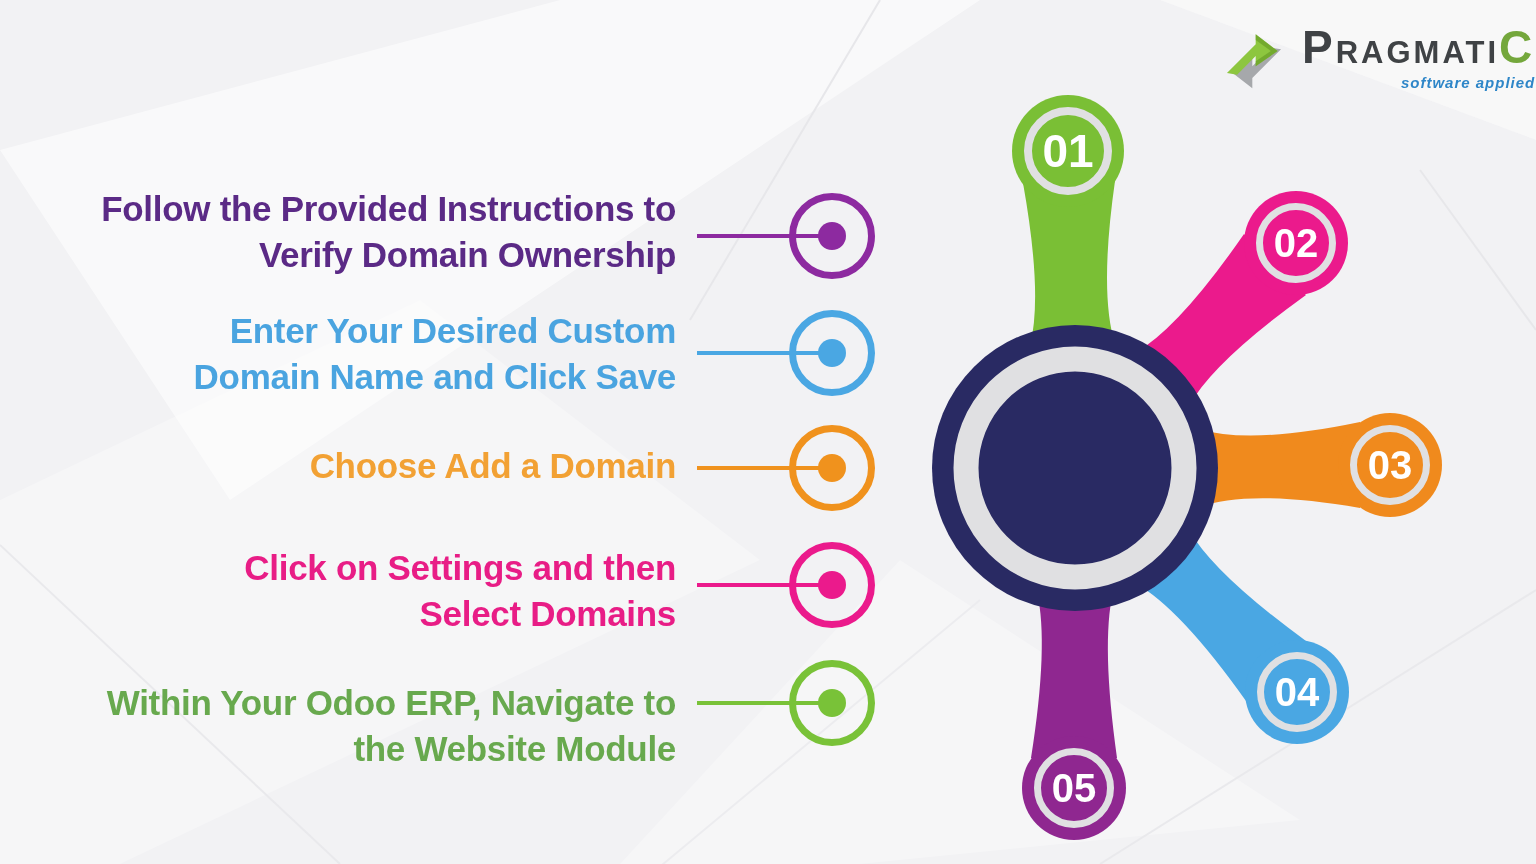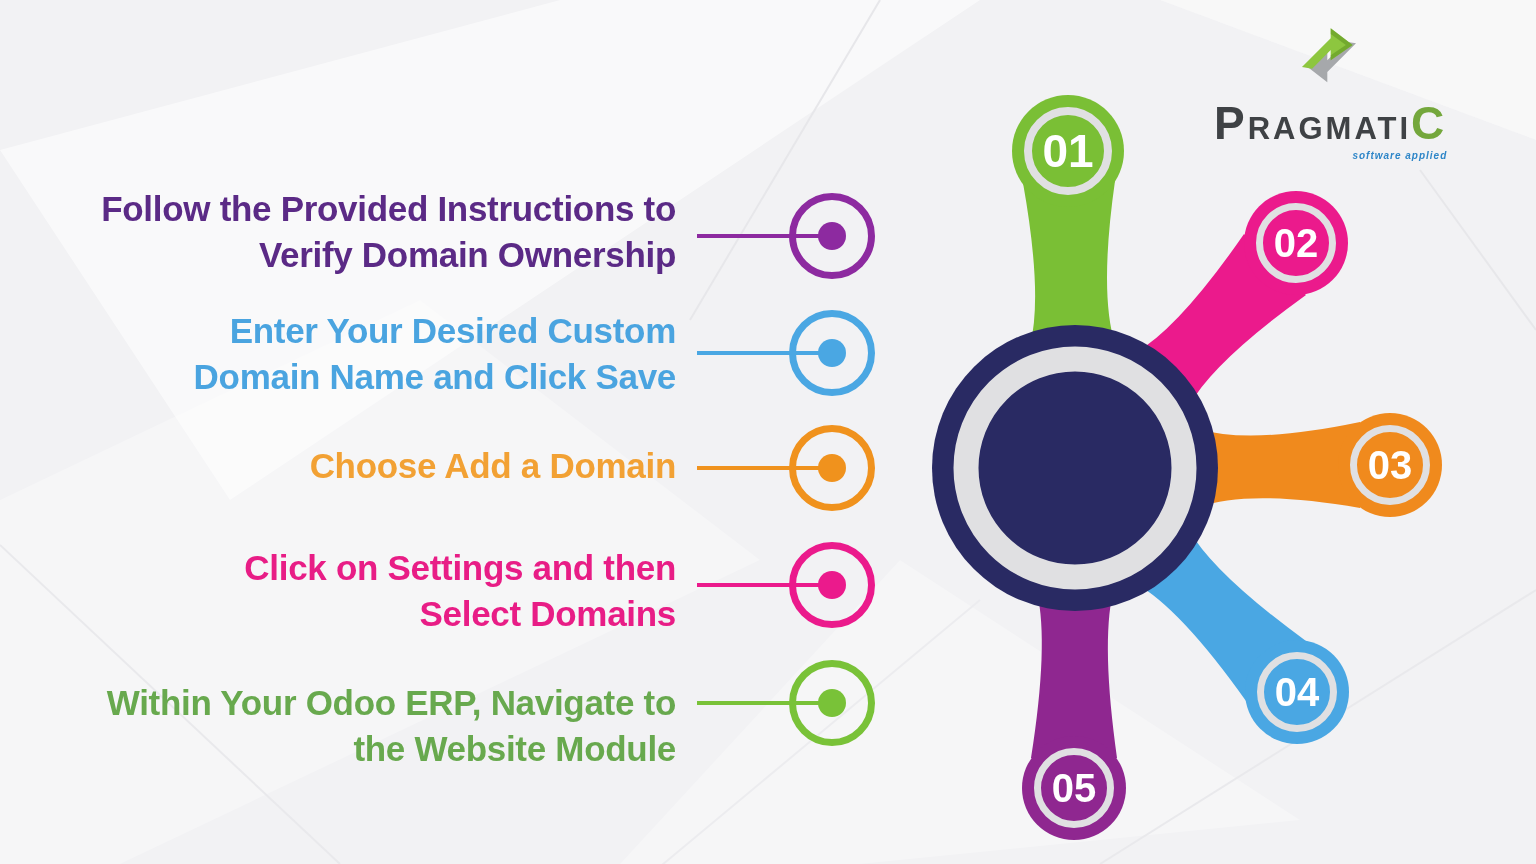--- a/index.html
+++ b/index.html
@@ -2,29 +2,29 @@
 <html><head>
 <meta charset="utf-8">
 <style>
   html,body{margin:0;padding:0;background:#dddde0;}
   .canvas{
     position:relative;width:1536px;height:864px;overflow:hidden;
     background:#f2f2f4;font-family:"Liberation Sans",sans-serif;
   }
   .bg-svg,.diagram-svg{position:absolute;left:0;top:0;width:1536px;height:864px;}
   
-  .brand{position:absolute;top:12px;left:1210px;display:flex;align-items:center;flex-direction:column;}
+  .brand{position:absolute;top:18px;left:1210px;display:flex;align-items:flex-start;}
   .brand-icon{width:88px;height:76px;margin-top:6px;}
   .brand-txt{display:flex;flex-direction:column;align-items:flex-end;margin-left:4px;}
   .brand-name{
     font-weight:700;font-size:31px;letter-spacing:3px;line-height:58px;
     white-space:nowrap;
   }
   .brand-name .cap{font-size:46px;}
-  .brand-tagline{font-style:italic;font-weight:700;font-size:10px;letter-spacing:1px;margin-top:-8px;}
+  .brand-tagline{font-style:italic;font-weight:700;font-size:15px;letter-spacing:1px;margin-top:-8px;}
   
   .step-label{
     position:absolute;right:860px;width:740px;text-align:right;
     font-weight:700;font-size:35px;line-height:46px;letter-spacing:-0.3px;
   }
   .lbl-1{top:186px;}
   .lbl-2{top:308px;}
   .lbl-3{top:443px;}
   .lbl-4{top:545px;}
   .lbl-5{top:680px;}

